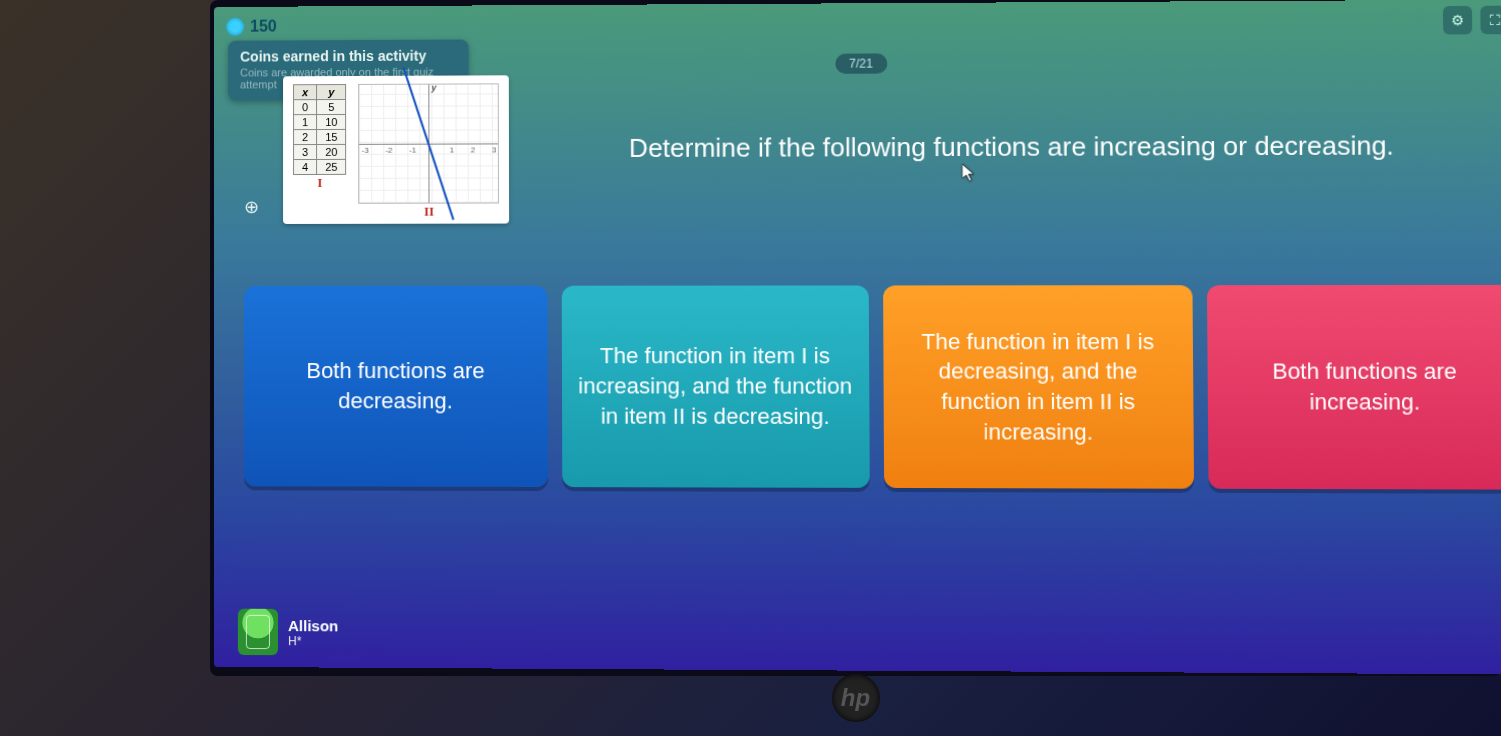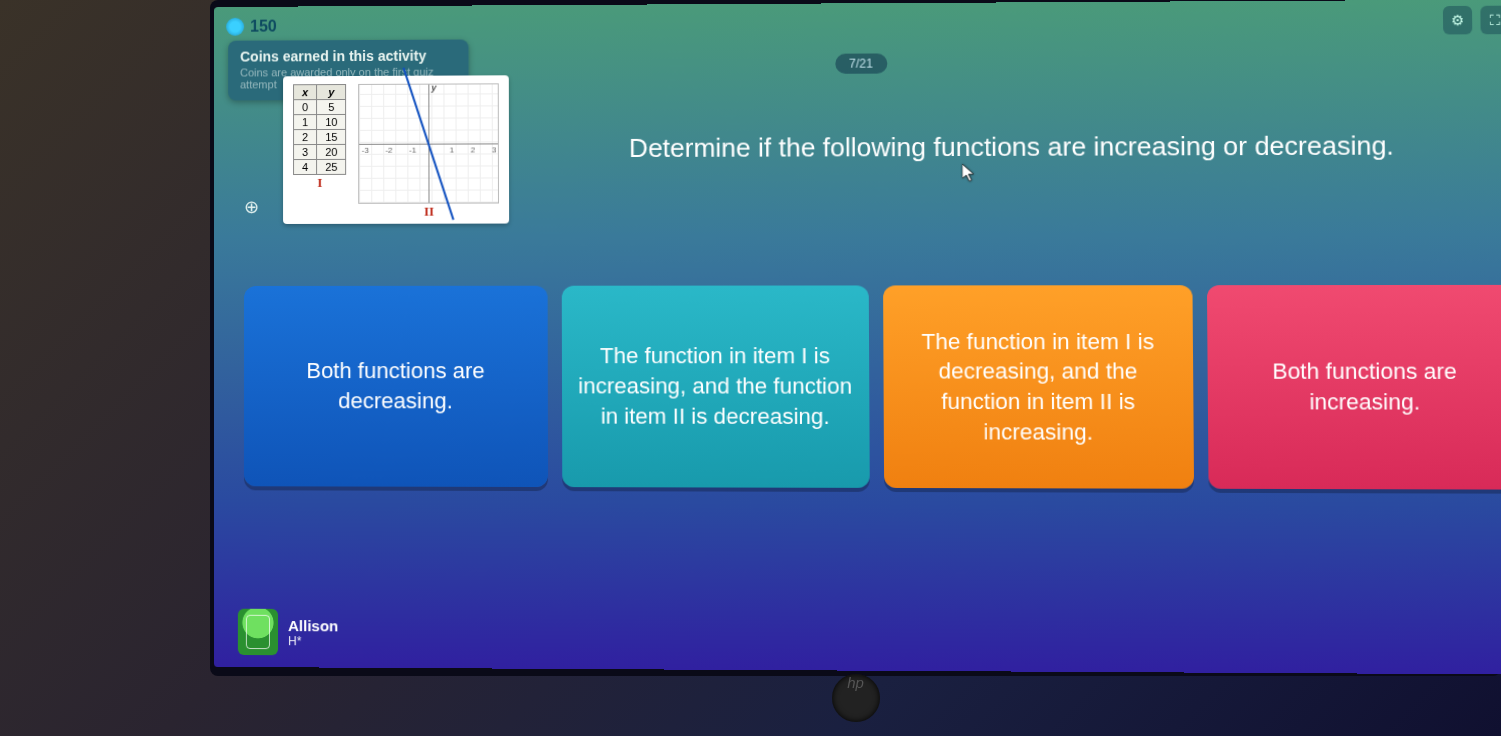--- a/index.html
+++ b/index.html
@@ -131,22 +131,22 @@
   .player-name { font-size: 15px; font-weight:700; }
   .player-sub { font-size: 12px; opacity:.9; }
   .cursor {
     position: absolute; top: 160px; left: 740px;
     width: 12px; height: 18px; pointer-events:none;
   }
   .cursor svg { filter: drop-shadow(0 0 1px rgba(0,0,0,.6)); }
   .hp-logo {
     position:absolute; bottom:14px; left:50%; transform:translateX(calc(-50% + 105px));
     width:48px; height:48px; border-radius:50%;
-    background:#222; display:flex; align-items:flex-start; justify-content:center;
-    color:#555; font-style:italic; font-size:15px; font-weight:400;
+    background:#222; display:flex; align-items:center; justify-content:center;
+    color:#555; font-style:italic; font-size:24px; font-weight:700;
     box-shadow: inset 0 0 6px #000;
   }
 </style>
 </head>
 <body>
 
 <div class="photo-bg"></div>
 
 <div class="laptop-bezel">
   <div class="screen">

